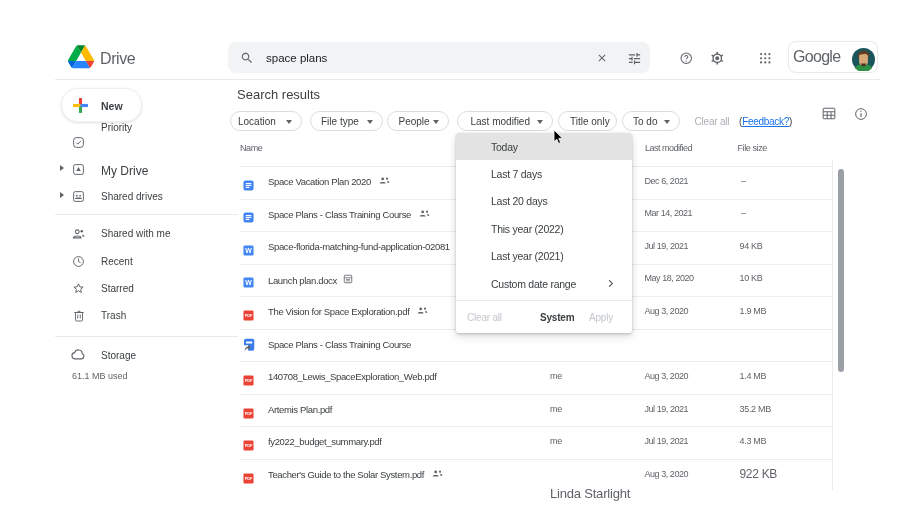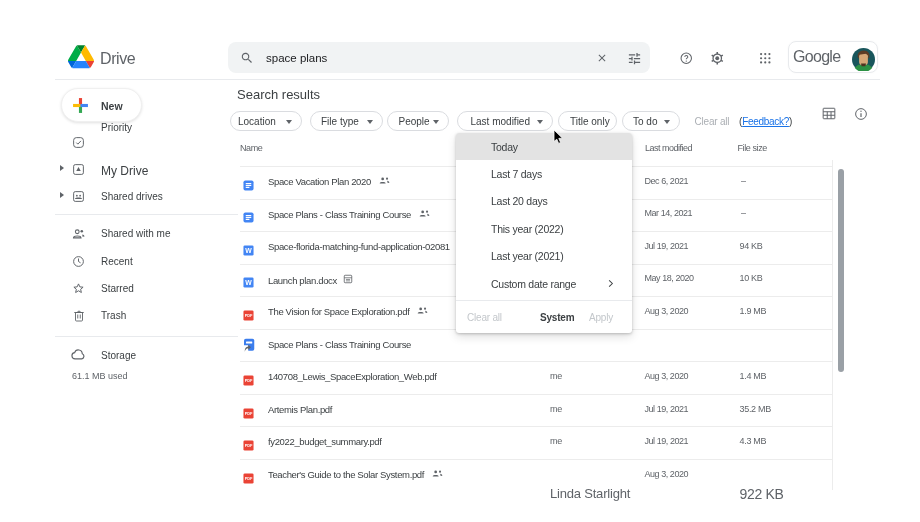--- a/index.html
+++ b/index.html
@@ -266,21 +266,21 @@
           <text x="12" y="16" font-size="8.5" font-weight="bold" fill="#fff" text-anchor="middle" font-family="Liberation Sans">PDF</text>
         </svg></div>
       <div class="abs" style="left:268px;top:468.9px;font-size:9.5px;color:#3c4043;letter-spacing:-.35px;white-space:nowrap">Teacher's Guide to the Solar System.pdf<span style="margin-left:8px;letter-spacing:0"><svg width="11" height="9" viewBox="0 0 24 18" fill="#5f6368">
             <circle cx="8" cy="5.5" r="3"></circle>
             <path d="M1.5 15.5c0-4 13-4 13 0z"></path>
             <circle cx="17.5" cy="5" r="2.3"></circle>
             <path d="M17.8 9.7c3 .4 4.7 1.9 4.7 4.4l-3.6.3z"></path>
           </svg></span></div>
       <div class="abs" style="left:550px;top:486px;font-size:13px;color:#5f6368;letter-spacing:-.2px">Linda Starlight</div>
       <div class="abs" style="left:644.5px;top:468.7px;font-size:9px;color:#5f6368;letter-spacing:-.45px">Aug 3, 2020</div>
-      <div class="abs" style="left:739.5px;top:486px;font-size:14px;color:#5f6368;letter-spacing:-.3px">922 KB</div>
+      <div class="abs" style="left:739.5px;top:467px;font-size:12px;color:#5f6368;letter-spacing:-.3px">922 KB</div>
   </div>
 
   <div class="abs" style="left:832px;top:160px;width:1px;height:330px;background:#ececec"></div>
   <div class="abs" style="left:838px;top:169px;width:6px;height:203px;background:#9aa0a6;border-radius:3px"></div>
 
   <div class="abs" style="left:455.5px;top:132.5px;width:176px;height:200px;background:#fff;border-radius:3px;box-shadow:0 1px 3px rgba(0,0,0,.22),0 4px 10px rgba(0,0,0,.12)">
     <div style="position:absolute;left:0;top:0;width:100%;height:27px;background:#e3e3e3;border-radius:3px 3px 0 0"></div>
     <style>.dd{position:absolute;left:35.5px;font-size:10.5px;color:#3c4043;letter-spacing:-.25px}</style>
     <div class="dd" style="top:8px">Today</div>
     <div class="dd" style="top:35.4px">Last 7 days</div>

